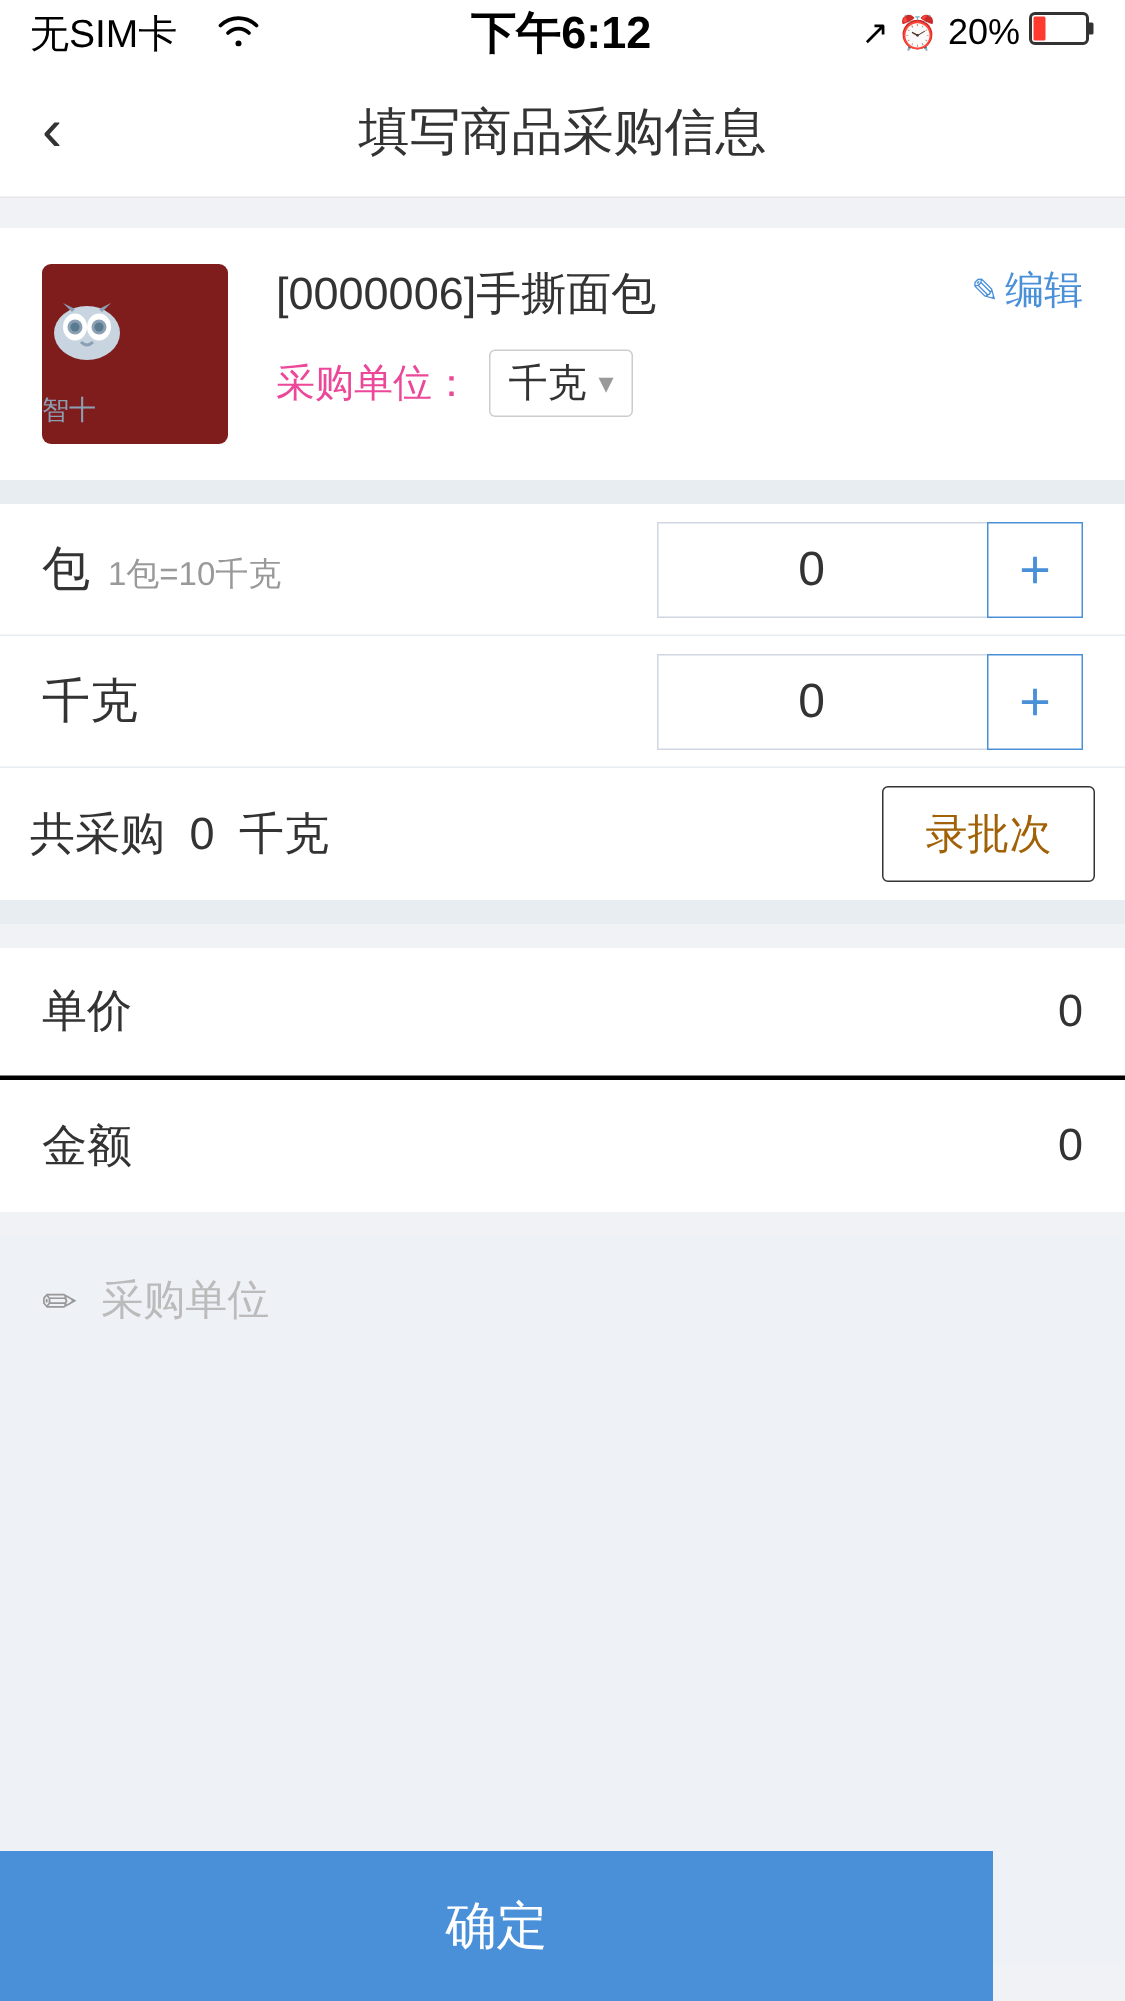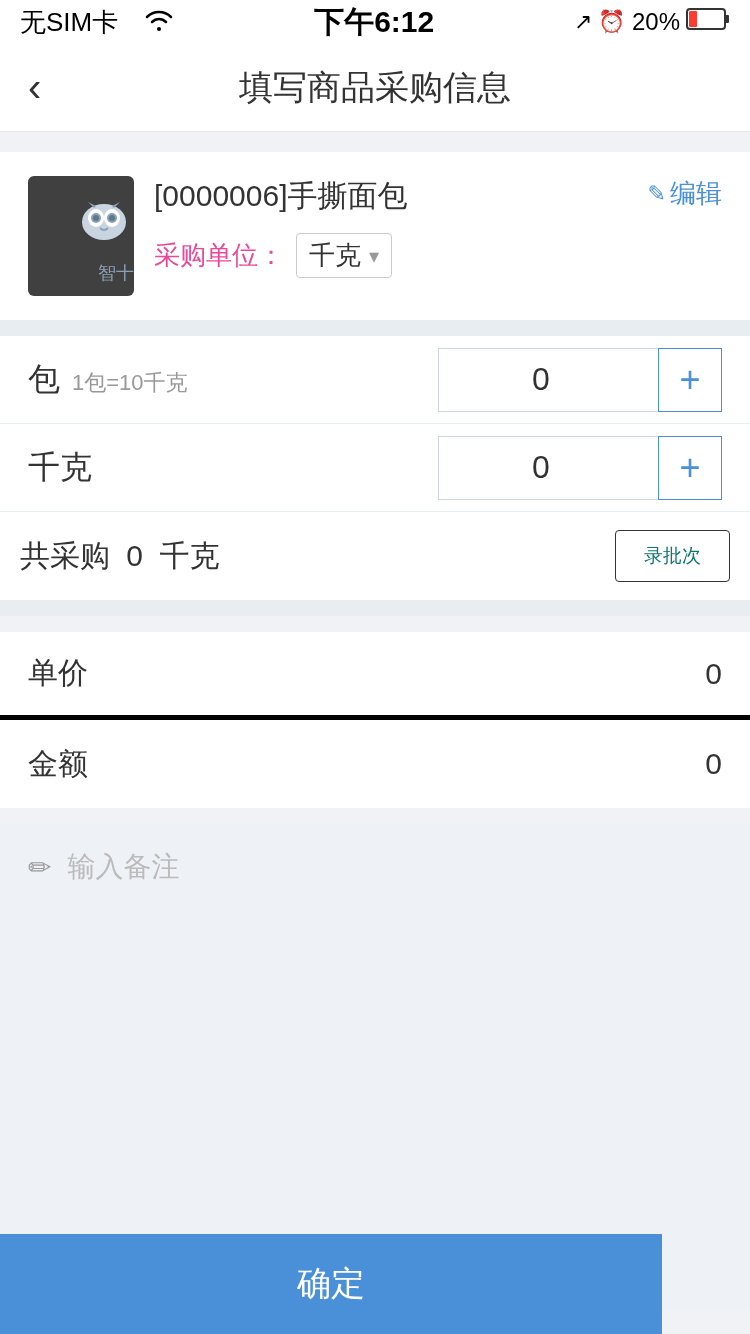--- a/index.html
+++ b/index.html
@@ -72,41 +72,42 @@
     .product-card {
       background: #fff;
       margin-top: 20px;
       padding: 24px 28px;
       display: flex;
       align-items: flex-start;
       gap: 20px;
       position: relative;
     }
     .product-image {
-      width: 106px;
+      width: 124px;
       height: 120px;
-      background: #404040;
+      background: #7f1d1d;
       border-radius: 6px;
       display: flex;
       flex-direction: column;
-      align-items: flex-end;
+      align-items: flex-start;
       justify-content: center;
       flex-shrink: 0;
     }
     .product-image .owl-icon {
       font-size: 36px;
       color: #8ba0b5;
     }
     .product-image .brand-text {
       font-size: 18px;
       color: #8ba0b5;
       margin-top: 4px;
     }
     .product-info {
       flex: 1;
+      margin-left: 12px;
     }
     .product-name {
       font-size: 30px;
       color: #333;
       font-weight: 500;
       margin-bottom: 16px;
     }
     .product-unit-row {
       display: flex;
       align-items: center;
@@ -235,39 +236,39 @@
       background: #fff;
       border-bottom: none;
     }
     .total-text {
       font-size: 30px;
       color: #333;
     }
     .batch-btn {
       border: 1px solid #333;
       background: #fff;
-      color: #0f766e;
-      font-size: 19px;
+      color: #a16207;
+      font-size: 28px;
       padding: 12px 28px;
       border-radius: 4px;
       cursor: pointer;
     }
 
     
     .info-section {
       background: #fff;
       margin-top: 16px;
     }
     .info-row {
       display: flex;
       align-items: center;
       justify-content: space-between;
       padding: 0 28px;
       height: 88px;
-      border-bottom: 5px solid #000000;
+      border-bottom: 3px solid #000000;
     }
     .info-label {
       font-size: 30px;
       color: #333;
     }
     .info-value {
       font-size: 30px;
       color: #333;
     }
 
@@ -431,21 +432,21 @@
     <span class="info-value">0</span>
   </div>
   <div class="info-row" style="border-bottom: none;">
     <span class="info-label">金额</span>
     <span class="info-value">0</span>
   </div>
 </div>
 
 <div class="notes-section">
   <span class="pencil-icon">✏</span>
-  <span class="notes-placeholder">输入备注</span>
+  <span class="notes-placeholder">采购单位</span>
 </div>
 
 <div class="main-content"></div>
 
 <div class="bottom-pad"></div>
 
 <div class="confirm-bar">
   <span class="confirm-text">确定</span>
 </div>
 

